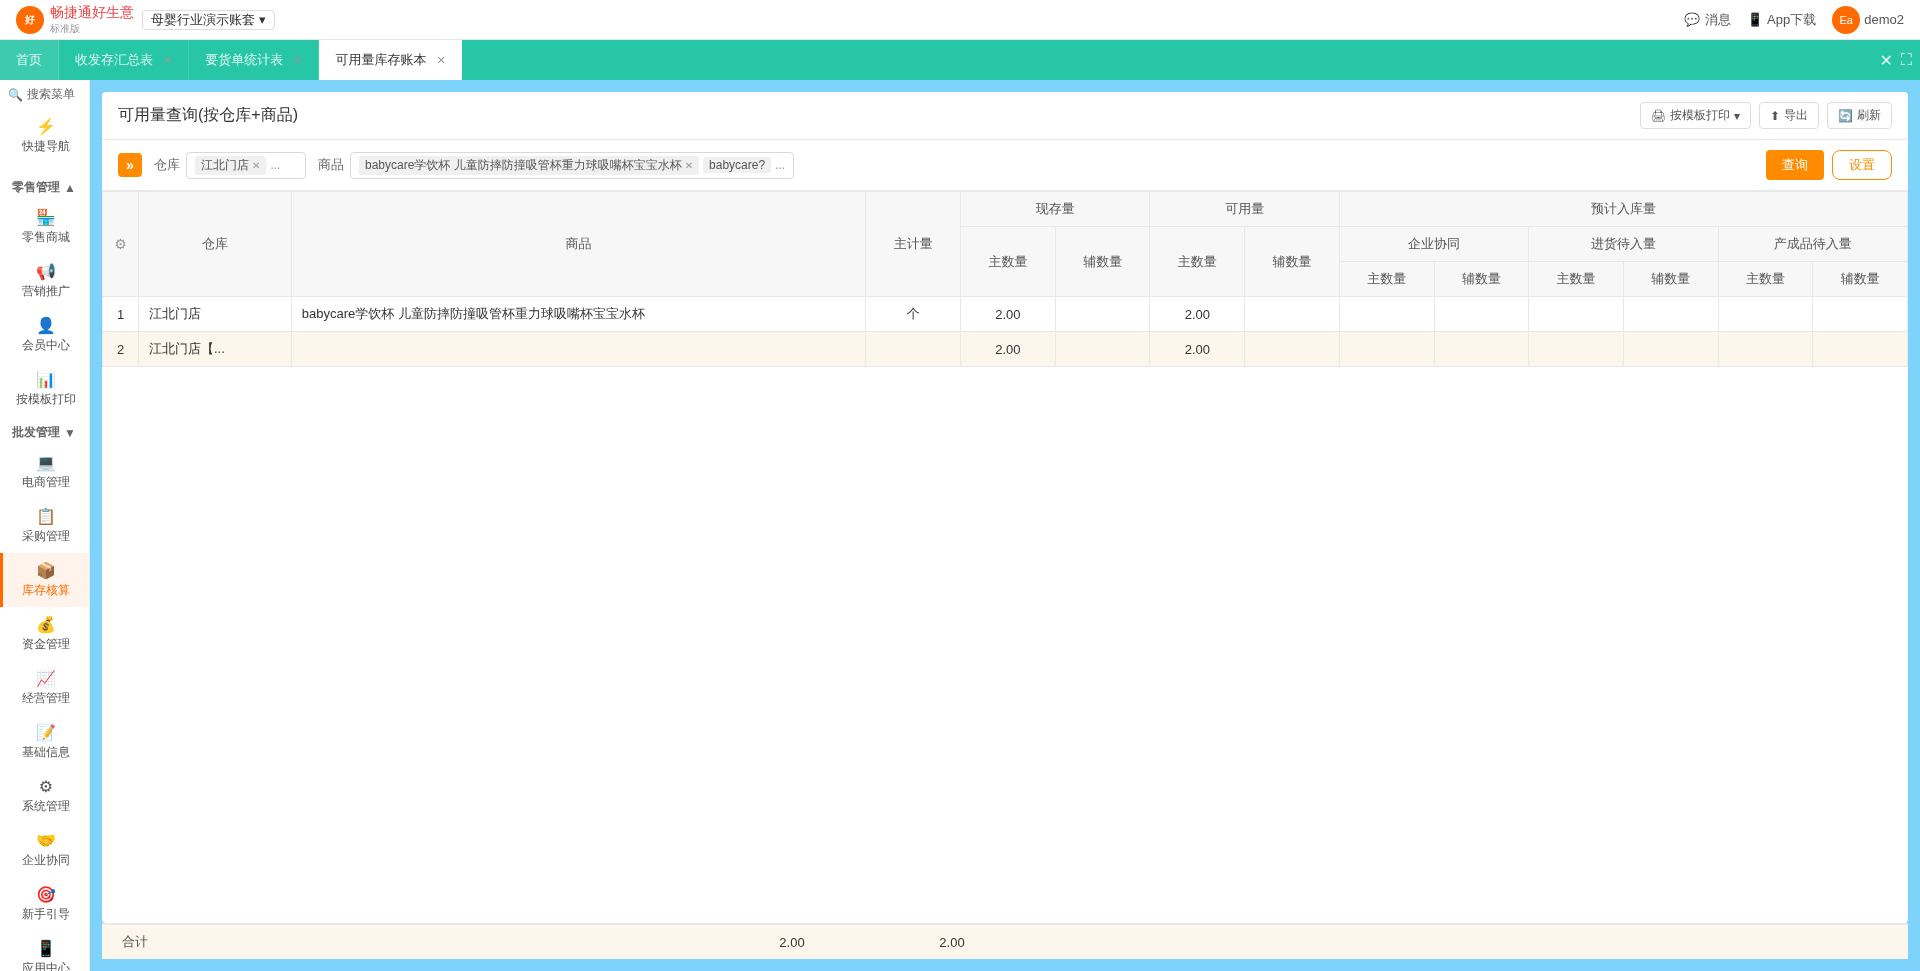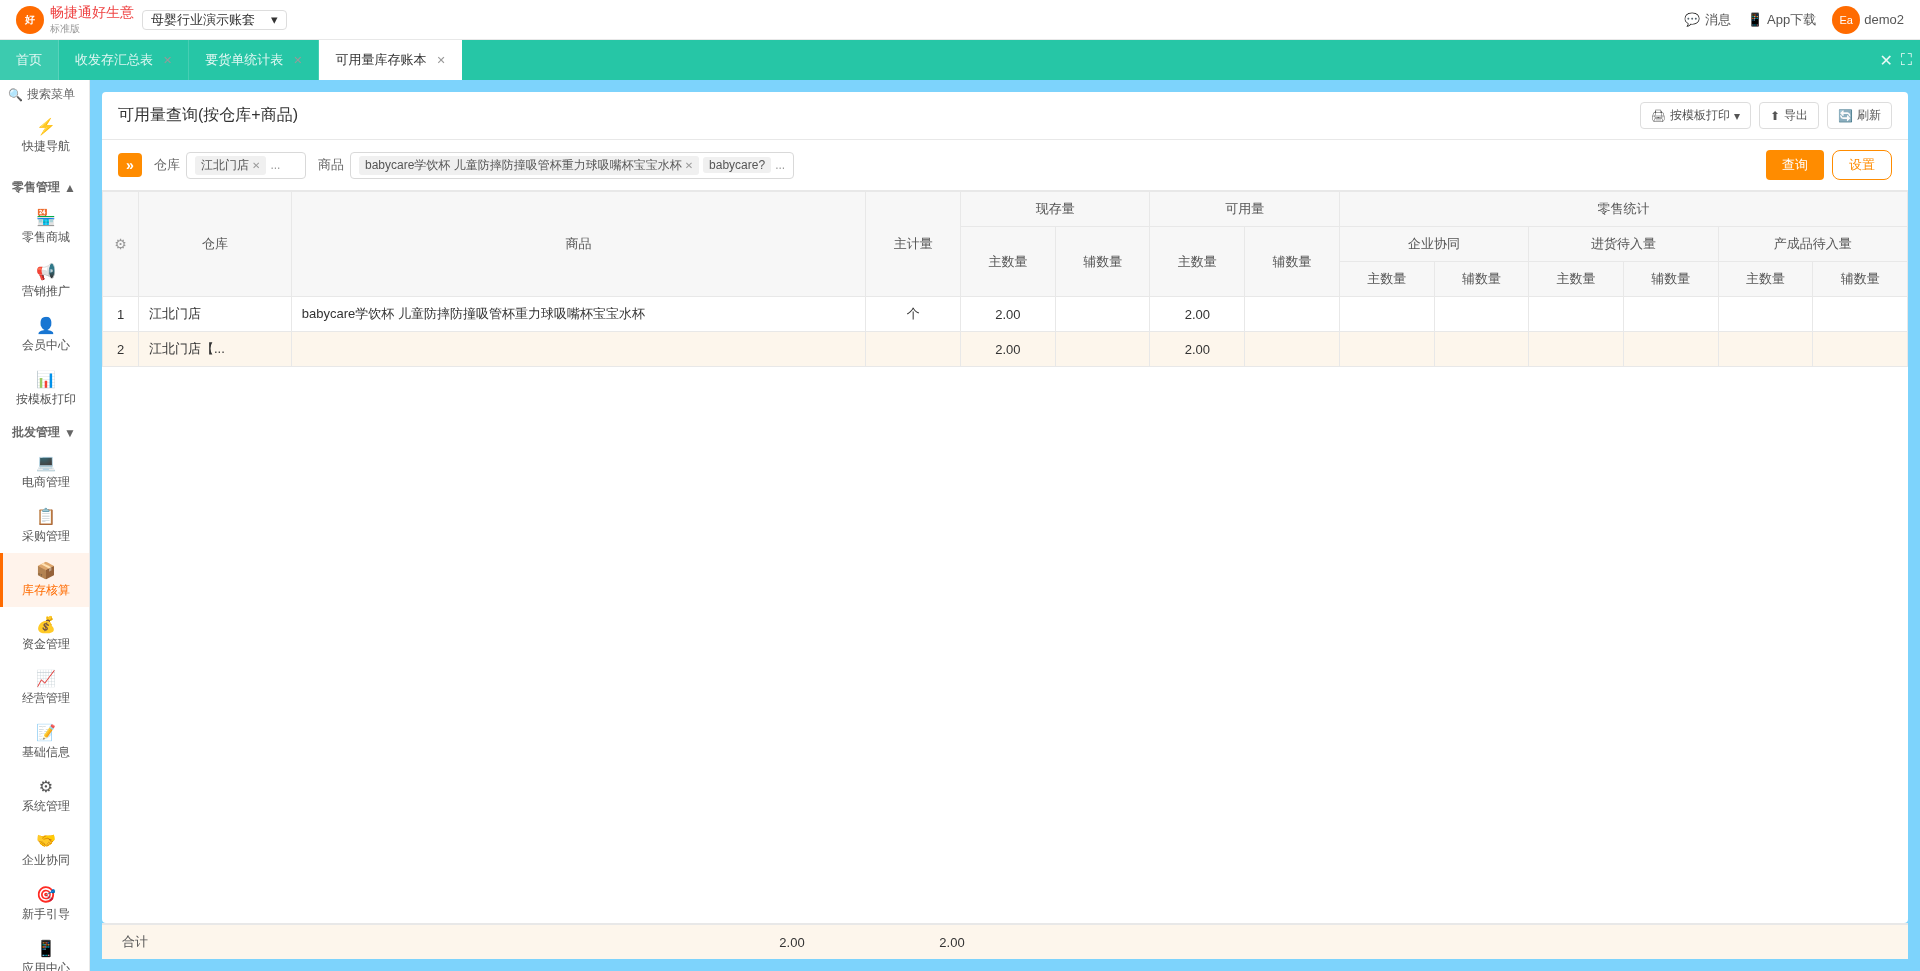--- a/index.html
+++ b/index.html
@@ -14,21 +14,21 @@
       justify-content: space-between;
       padding: 0 16px;
       border-bottom: 1px solid #e8e8e8;
       flex-shrink: 0;
     }
     .top-bar-left { display: flex; align-items: center; gap: 8px; }
     .logo-area { display: flex; align-items: center; gap: 6px; }
     .logo-icon { width: 28px; height: 28px; background: #ff6b00; border-radius: 50%; display: flex; align-items: center; justify-content: center; color: white; font-size: 10px; font-weight: bold; }
     .logo-text { font-size: 14px; color: #ef4444; }
     .logo-sub { font-size: 10px; color: #999; }
-    .industry-select { display: flex; align-items: center; gap: 16px; font-size: 13px; color: #333; cursor: pointer; border: 1px solid #ddd; border-radius: 4px; padding: 2px 8px; height: 20px; }
+    .industry-select { display: flex; align-items: center; gap: 4px; font-size: 13px; color: #333; cursor: pointer; border: 1px solid #ddd; border-radius: 4px; padding: 2px 8px; height: 20px; }
     .top-bar-right { display: flex; align-items: center; gap: 16px; font-size: 13px; color: #555; }
     .top-bar-right-item { display: flex; align-items: center; gap: 4px; cursor: pointer; }
     .avatar { width: 28px; height: 28px; border-radius: 50%; background: #ff6b00; display: flex; align-items: center; justify-content: center; color: white; font-size: 11px; }
 
     
     .nav-tabs-bar {
       height: 40px;
       background: #26c6a6;
       display: flex;
       align-items: stretch;
@@ -421,21 +421,21 @@
         <thead>
           <tr class="header-group">
             <th rowspan="3" class="settings-icon-cell">
               <span class="settings-icon">⚙</span>
             </th>
             <th rowspan="3">仓库</th>
             <th rowspan="3">商品</th>
             <th rowspan="3">主计量</th>
             <th colspan="2">现存量</th>
             <th colspan="2">可用量</th>
-            <th colspan="6">零售统计</th>
+            <th colspan="6">预计入库量</th>
           </tr>
           <tr class="header-group">
             <th rowspan="2">主数量</th>
             <th rowspan="2">辅数量</th>
             <th rowspan="2">主数量</th>
             <th rowspan="2">辅数量</th>
             <th colspan="2">企业协同</th>
             <th colspan="2">进货待入量</th>
             <th colspan="2">产成品待入量</th>
           </tr>

